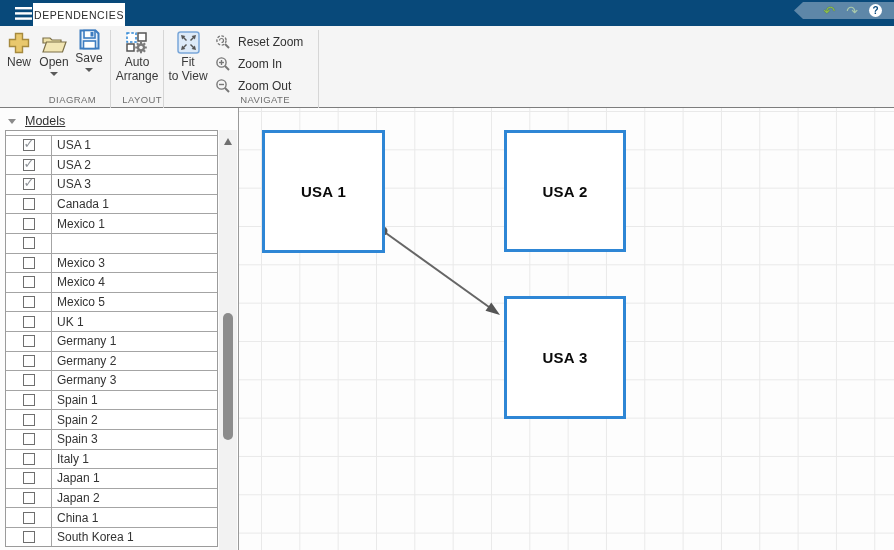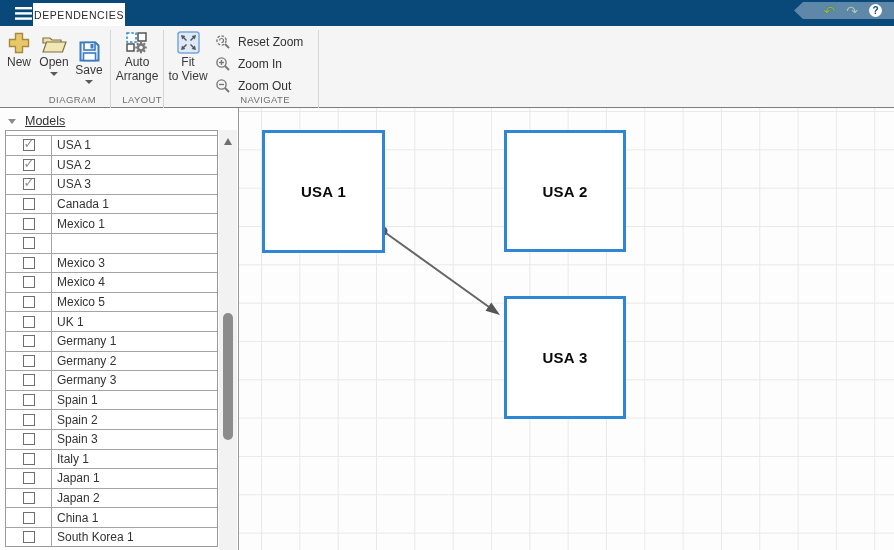--- a/index.html
+++ b/index.html
@@ -111,21 +111,21 @@
       <div class="ticon">
           <svg width="25" height="21" viewBox="0 0 25 21">
         <path d="M1 5 h7 l2 2 h9 v3 h-18 z" fill="#efe2a9" stroke="#7c7049" stroke-width="1.2"></path>
         <path d="M1 19 L4.5 9 h19.5 L20.5 19 z" fill="#f2e6b4" stroke="#7c7049" stroke-width="1.2"></path>
       </svg>
         </div>
       <div class="tlabel">Open</div>
       <div class="caret-down"></div>
     </div>
 
-    <div class="tbtn" style="left:72px; top:12px; width:34px;">
+    <div class="tbtn" style="left:72px; top:0; width:34px;">
       <div class="ticon">
           <svg width="21" height="21" viewBox="0 0 21 21">
         <path d="M1.5 1.5 h15 l3 3 v15 h-18 z" fill="#eaf2fb" stroke="#3d7cc0" stroke-width="2"></path>
         <rect x="5" y="1.5" width="11" height="7.5" fill="#ffffff" stroke="#3d7cc0" stroke-width="1.6"></rect>
         <rect x="11.5" y="3" width="3" height="4.5" fill="#3d7cc0"></rect>
         <rect x="4.5" y="12" width="12" height="7.5" fill="#ffffff" stroke="#3d7cc0" stroke-width="1.6"></rect>
       </svg>
         </div>
       <div class="tlabel">Save</div>
       <div class="caret-down"></div>

